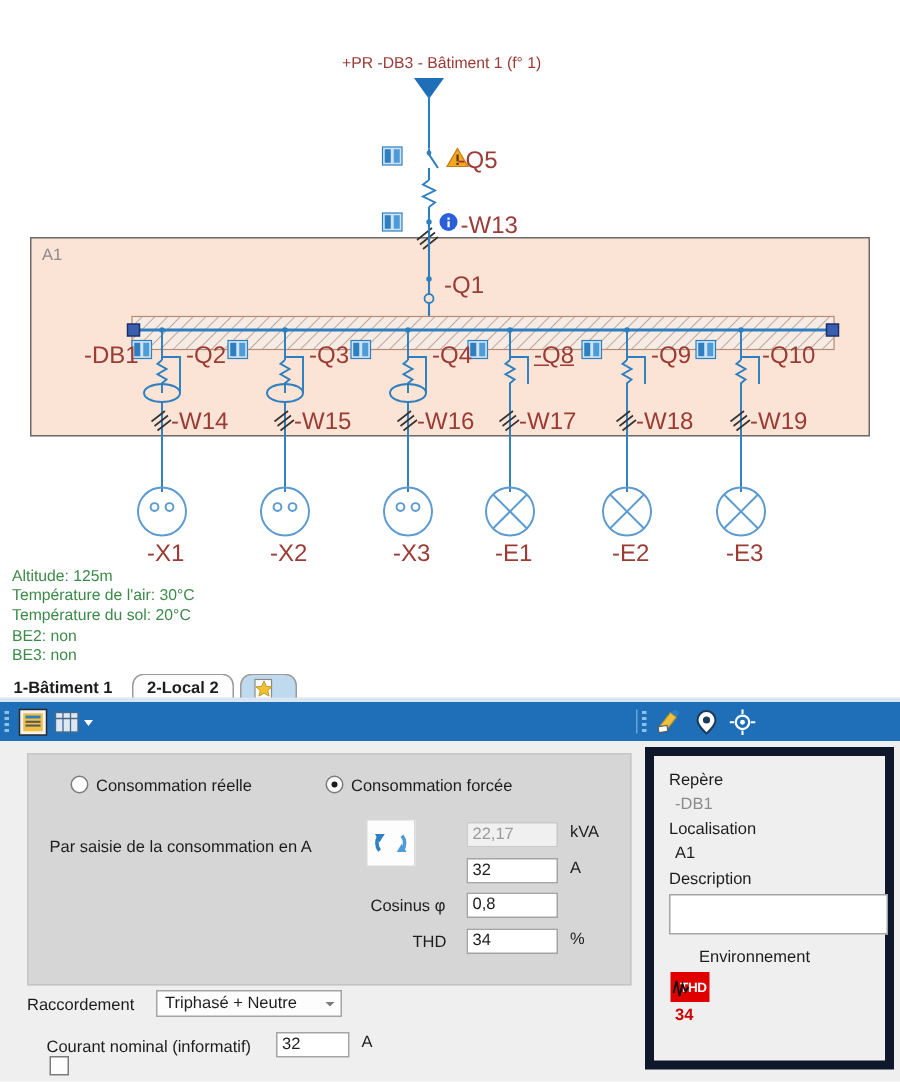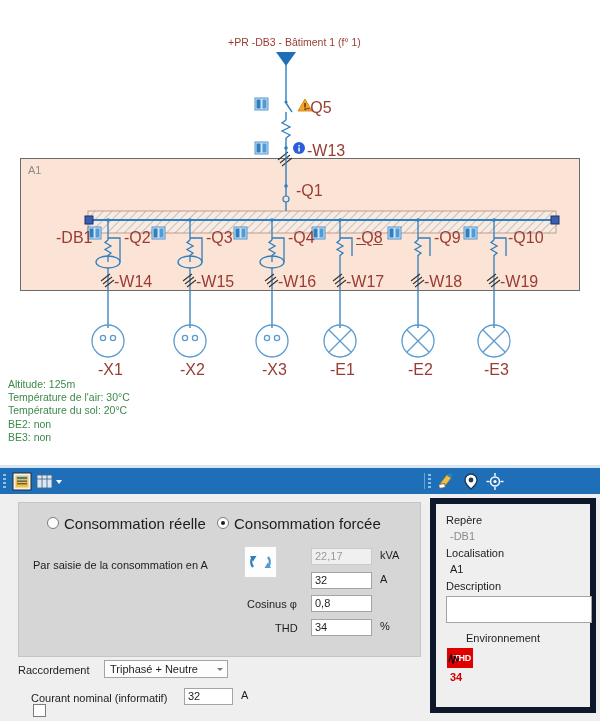--- a/index.html
+++ b/index.html
@@ -70,21 +70,21 @@
 
   
   .formpanel{
     position:absolute;left:0;top:494px;width:600px;height:227px;background:#efeff0;
   }
   .left-form{
     position:absolute;left:18px;top:8px;width:403px;height:155px;
     background:#d6d6d6;border:1px solid #c5c5c5;box-sizing:border-box;
   }
   .radio{
-    position:absolute;font-size:15px;color:#1d1d1d;white-space:nowrap;
+    position:absolute;font-size:11px;color:#1d1d1d;white-space:nowrap;
     padding-left:17px;line-height:14px;
   }
   .radio .dot{
     position:absolute;left:0;top:0;width:12px;height:12px;border-radius:50%;
     background:#fdfdfd;border:1px solid #7b7b7b;box-sizing:border-box;
   }
   .radio.checked .dot:after{
     content:"";position:absolute;left:3px;top:3px;width:4px;height:4px;
     border-radius:50%;background:#1d1d1d;
   }
@@ -354,20 +354,30 @@
     <div class="lbl" style="left:484px;top:361px;">-E3</div>
 
     <div class="env-note">Altitude: 125m
 Température de l'air: 30°C
 Température du sol: 20°C
 BE2: non
 BE3: non</div>
   </div>
 
   <div class="tabbar">
+    <div class="tabs">
+      <div class="tab">1-Bâtiment 1</div>
+      <div class="tab inactive">2-Local 2</div>
+      <div class="tab-icon-wrap">
+        <svg width="34" height="17">
+          <rect x="9" y="3" width="11" height="13" fill="#fff" stroke="#8a8a8a" stroke-width="0.8"></rect>
+          <polygon points="15,4 16.6,7.6 20.4,7.9 17.5,10.4 18.4,14.1 15,12.1 11.6,14.1 12.5,10.4 9.6,7.9 13.4,7.6" fill="#f2c12e" stroke="#b8911c" stroke-width="0.6"></polygon>
+        </svg>
+      </div>
+    </div>
     <div class="tabbar-fill"></div>
   </div>
 
   <div class="toolbar">
     <div class="tb-grip">
         <i></i>
         <i></i>
         <i></i>
         <i></i>
       </div>

